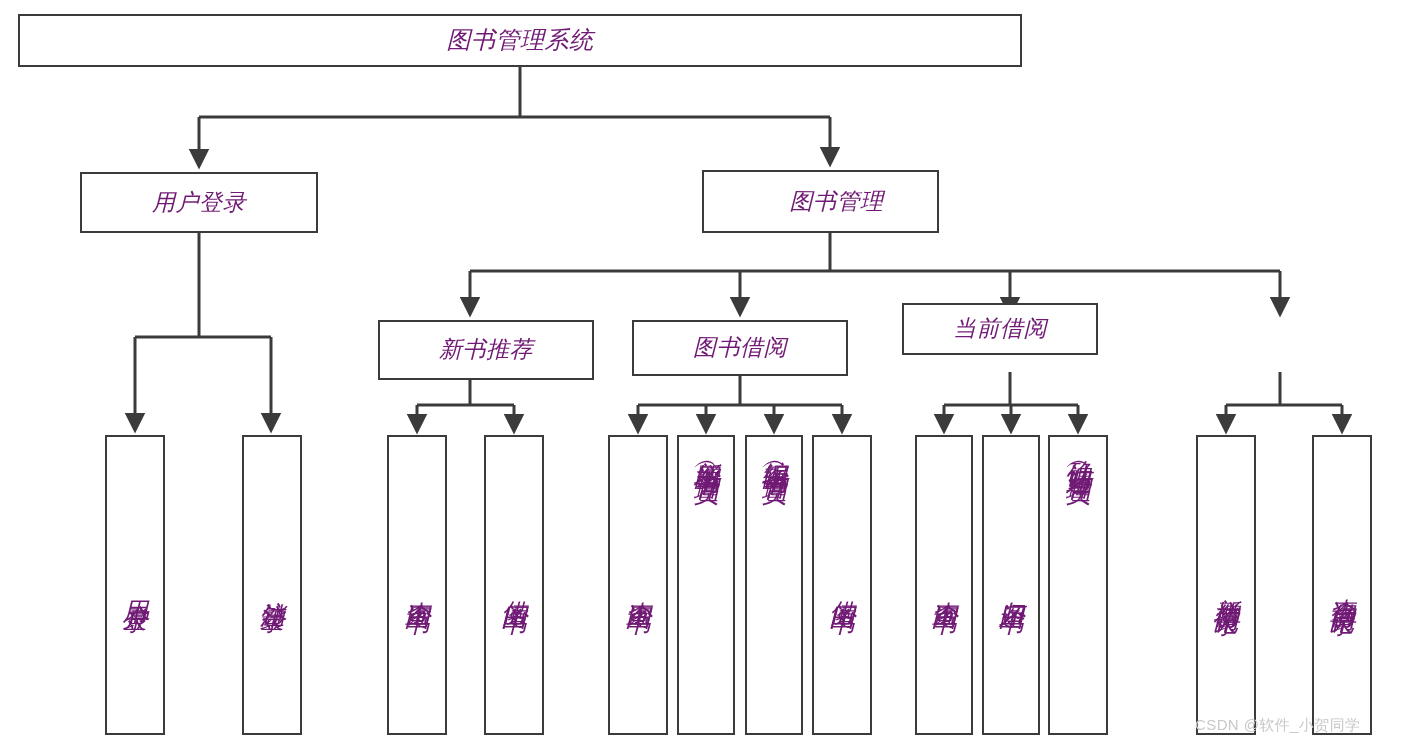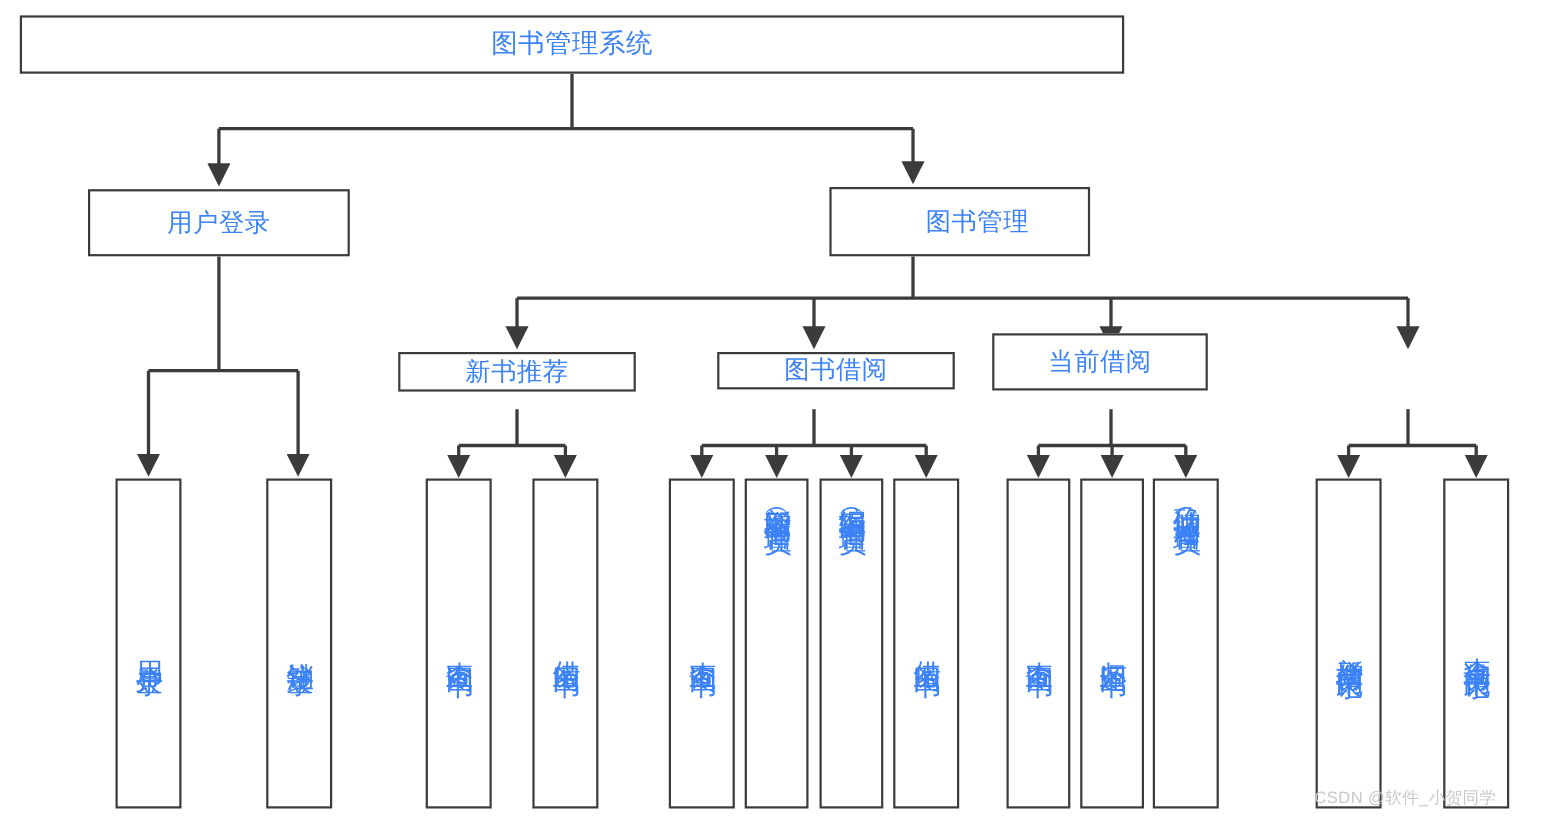--- a/index.html
+++ b/index.html
@@ -30,23 +30,24 @@
     position: absolute;
     box-sizing: border-box;
     background: #ffffff;
     border: 2.5px solid #3b3b3b;
     display: flex;
     align-items: center;
     justify-content: center;
     overflow: hidden;
   }
   .node .label {
-    color: #3b82f6;
+    color: #701a75;
     white-space: nowrap;
     letter-spacing: 0.5px;
+    font-style: italic;
   }
   
   .node.horiz .label {
     font-size: 23px;
     line-height: 1.1;
   }
   .node.root .label {
     font-size: 24px;
   }
   
@@ -131,28 +132,28 @@
     </g>
   </svg>
 
   <div class="node horiz root" style="left:18px;top:14px;width:1004px;height:53px;">
     <span class="label">图书管理系统</span>
   </div>
 
   <div class="node horiz" style="left:80px;top:172px;width:238px;height:61px;">
     <span class="label">用户登录</span>
   </div>
-  <div class="node horiz" style="left:754px;top:170px;width:237px;height:63px;padding-left:32px;">
+  <div class="node horiz" style="left:702px;top:170px;width:237px;height:63px;padding-left:32px;">
     <span class="label">图书管理</span>
   </div>
 
-  <div class="node horiz" style="left:362px;top:320px;width:216px;height:36px;">
+  <div class="node horiz" style="left:378px;top:320px;width:216px;height:60px;">
     <span class="label">新书推荐</span>
   </div>
-  <div class="node horiz" style="left:652px;top:320px;width:216px;height:34px;text-align:right;">
+  <div class="node horiz" style="left:632px;top:320px;width:216px;height:56px;text-align:right;">
     <span class="label">图书借阅</span>
   </div>
   <div class="node horiz" style="left:902px;top:303px;width:196px;height:52px;">
     <span class="label">当前借阅</span>
   </div>
 
   <div class="node vert" style="left:105px;top:435px;width:60px;height:300px;">
     <span class="label">用户登录</span>
   </div>
   <div class="node vert" style="left:242px;top:435px;width:60px;height:300px;">

